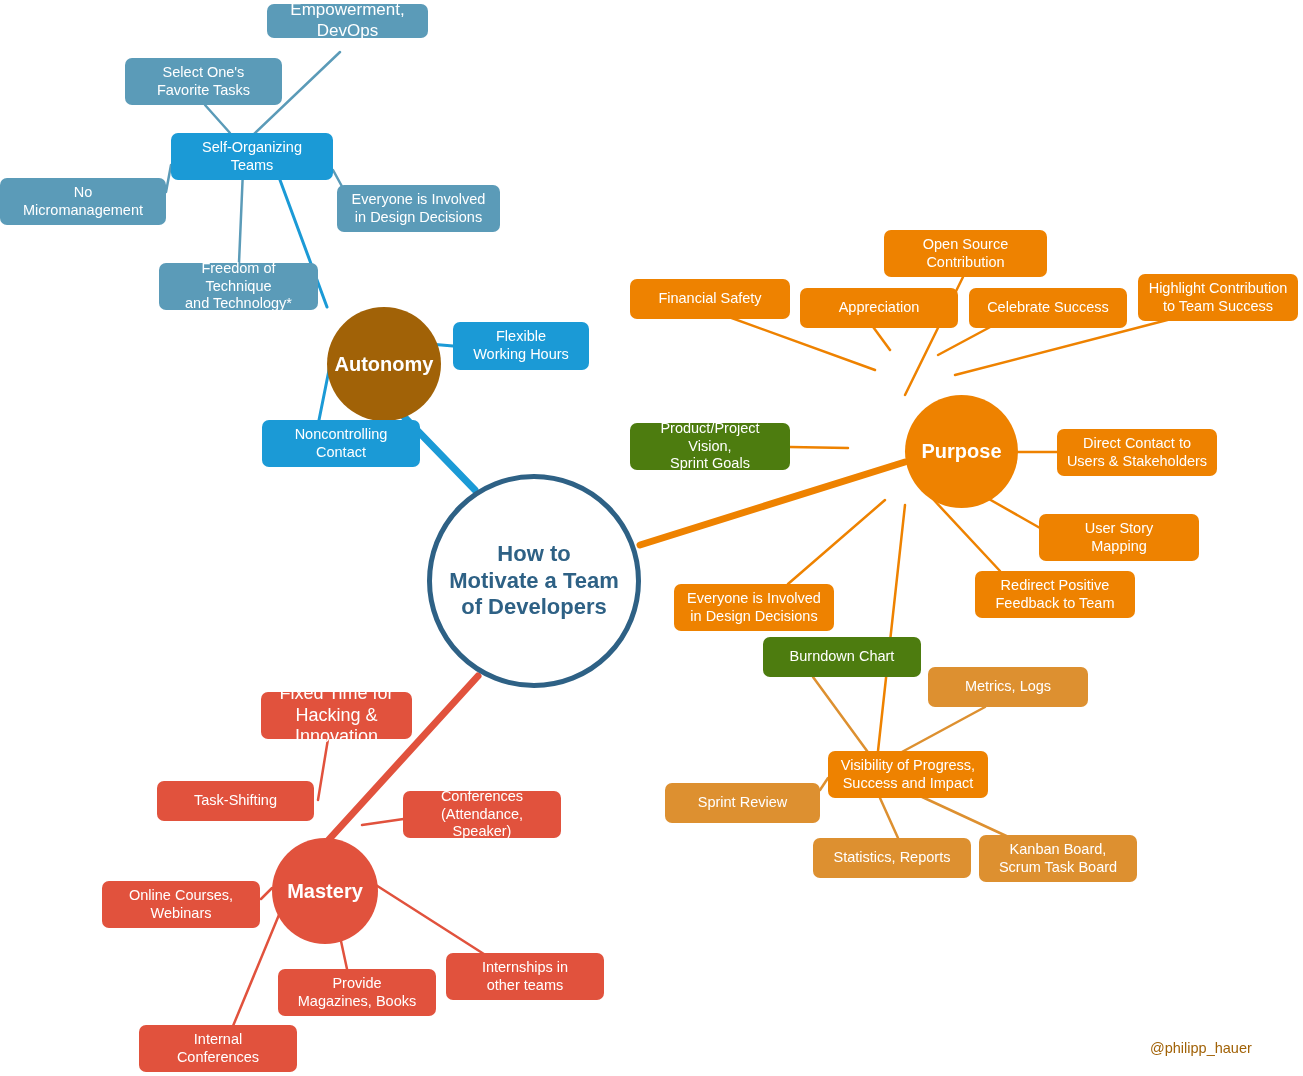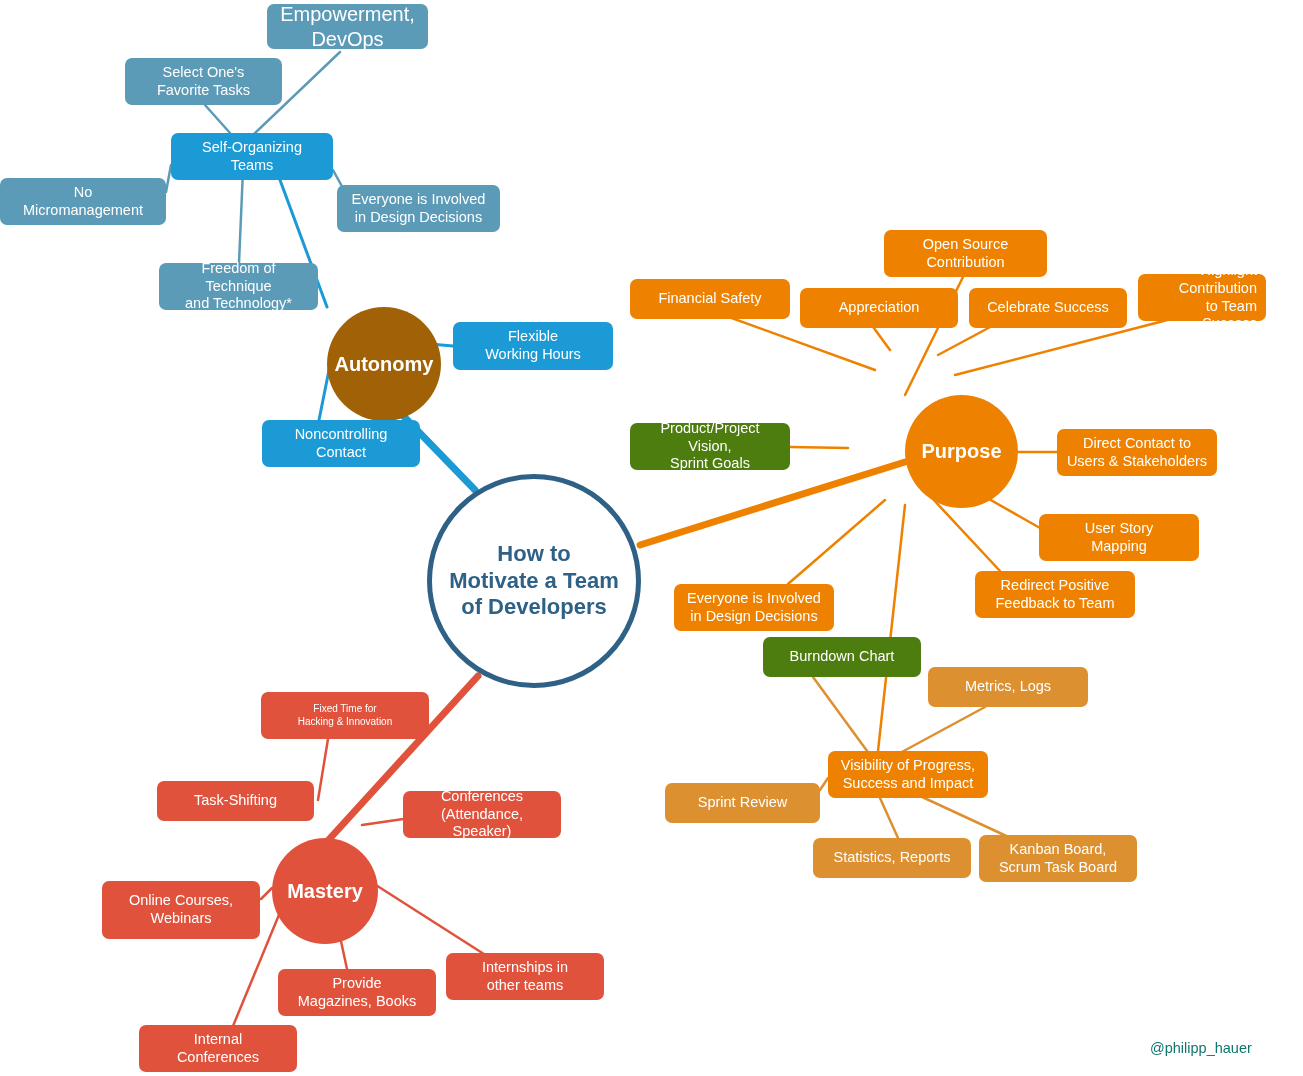--- a/index.html
+++ b/index.html
@@ -48,21 +48,21 @@
     white-space: pre-line;
   }
   .center-circle {
     background: #ffffff;
     border: 5px solid #2e6185;
     color: #2e6185;
     font-weight: bold;
   }
   #signature {
     position: absolute;
-    color: #0f766e;
+    color: #a16207;
     font-size: 14.5px;
     white-space: nowrap;
   }
 </style>
 </head>
 <body>
 
 <div id="canvas">
   <svg id="edges" viewBox="0 0 1303 1076">
       <line x1="475" y1="490" x2="383" y2="395" stroke="#1b9ad6" stroke-width="7" stroke-linecap="round"></line>
@@ -97,67 +97,67 @@
       <line x1="362" y1="825" x2="452" y2="812" stroke="#e1523d" stroke-width="2.5" stroke-linecap="round"></line>
       <line x1="272" y1="888" x2="261" y2="899" stroke="#e1523d" stroke-width="2.5" stroke-linecap="round"></line>
       <line x1="368" y1="880" x2="487" y2="956" stroke="#e1523d" stroke-width="2.5" stroke-linecap="round"></line>
       <line x1="330" y1="890" x2="347" y2="969" stroke="#e1523d" stroke-width="2.5" stroke-linecap="round"></line>
       <line x1="288" y1="893" x2="233" y2="1026" stroke="#e1523d" stroke-width="2.5" stroke-linecap="round"></line>
     </svg>
   <div id="nodes-layer">
       <div class="circle" style="left: 327px; top: 307px; width: 114px; height: 114px; background: #a16207; font-size: 20px;">Autonomy</div>
       <div class="node" style="left: 171px; top: 133px; width: 162px; height: 47px; background: rgb(27, 154, 214); font-size: 14.5px;">Self-Organizing
 Teams</div>
-      <div class="node" style="left: 453px; top: 322px; width: 160px; height: 48px; background: rgb(27, 154, 214); font-size: 14.5px;">Flexible
+      <div class="node" style="left: 453px; top: 322px; width: 136px; height: 48px; background: rgb(27, 154, 214); font-size: 14.5px;">Flexible
 Working Hours</div>
       <div class="node" style="left: 262px; top: 420px; width: 158px; height: 47px; background: rgb(27, 154, 214); font-size: 14.5px;">Noncontrolling
 Contact</div>
-      <div class="node" style="left: 267px; top: 4px; width: 161px; height: 45px; background: rgb(91, 155, 184); font-size: 20px;">Empowerment,
+      <div class="node" style="left: 267px; top: 4px; width: 161px; height: 34px; background: rgb(91, 155, 184); font-size: 17px;">Empowerment,
 DevOps</div>
       <div class="node" style="left: 125px; top: 58px; width: 157px; height: 47px; background: rgb(91, 155, 184); font-size: 14.5px;">Select One's
 Favorite Tasks</div>
       <div class="node" style="left: 0px; top: 178px; width: 166px; height: 47px; background: rgb(91, 155, 184); font-size: 14.5px;">No
 Micromanagement</div>
       <div class="node" style="left: 337px; top: 185px; width: 163px; height: 47px; background: rgb(91, 155, 184); font-size: 14.5px;">Everyone is Involved
 in Design Decisions</div>
       <div class="node" style="left: 159px; top: 263px; width: 159px; height: 47px; background: rgb(91, 155, 184); font-size: 14.5px;">Freedom of Technique
 and Technology*</div>
       <div class="circle" style="left: 905px; top: 395px; width: 113px; height: 113px; background: rgb(238, 130, 0); font-size: 20px;">Purpose</div>
       <div class="node" style="left: 884px; top: 230px; width: 163px; height: 47px; background: rgb(238, 130, 0); font-size: 14.5px;">Open Source
 Contribution</div>
       <div class="node" style="left: 630px; top: 279px; width: 160px; height: 40px; background: rgb(238, 130, 0); font-size: 14.5px;">Financial Safety</div>
       <div class="node" style="left: 800px; top: 288px; width: 158px; height: 40px; background: rgb(238, 130, 0); font-size: 14.5px;">Appreciation</div>
       <div class="node" style="left: 969px; top: 288px; width: 158px; height: 40px; background: rgb(238, 130, 0); font-size: 14.5px;">Celebrate Success</div>
-      <div class="node" style="left: 1138px; top: 274px; width: 128px; height: 47px; background: rgb(238, 130, 0); font-size: 14.5px; text-align: right;">Highlight Contribution
+      <div class="node" style="left: 1138px; top: 274px; width: 160px; height: 47px; background: rgb(238, 130, 0); font-size: 14.5px;">Highlight Contribution
 to Team Success</div>
       <div class="node" style="left: 630px; top: 423px; width: 160px; height: 47px; background: #4d7c0f; font-size: 14.5px;">Product/Project Vision,
 Sprint Goals</div>
       <div class="node" style="left: 1057px; top: 429px; width: 160px; height: 47px; background: rgb(238, 130, 0); font-size: 14.5px;">Direct Contact to
 Users &amp; Stakeholders</div>
       <div class="node" style="left: 1039px; top: 514px; width: 160px; height: 47px; background: rgb(238, 130, 0); font-size: 14.5px;">User Story
 Mapping</div>
       <div class="node" style="left: 975px; top: 571px; width: 160px; height: 47px; background: rgb(238, 130, 0); font-size: 14.5px;">Redirect Positive
 Feedback to Team</div>
       <div class="node" style="left: 674px; top: 584px; width: 160px; height: 47px; background: rgb(238, 130, 0); font-size: 14.5px;">Everyone is Involved
 in Design Decisions</div>
       <div class="node" style="left: 828px; top: 751px; width: 160px; height: 47px; background: rgb(238, 130, 0); font-size: 14.5px;">Visibility of Progress,
 Success and Impact</div>
       <div class="node" style="left: 763px; top: 637px; width: 158px; height: 40px; background: #4d7c0f; font-size: 14.5px;">Burndown Chart</div>
       <div class="node" style="left: 928px; top: 667px; width: 160px; height: 40px; background: rgb(221, 144, 48); font-size: 14.5px;">Metrics, Logs</div>
       <div class="node" style="left: 665px; top: 783px; width: 155px; height: 40px; background: rgb(221, 144, 48); font-size: 14.5px;">Sprint Review</div>
       <div class="node" style="left: 813px; top: 838px; width: 158px; height: 40px; background: rgb(221, 144, 48); font-size: 14.5px;">Statistics, Reports</div>
       <div class="node" style="left: 979px; top: 835px; width: 158px; height: 47px; background: rgb(221, 144, 48); font-size: 14.5px;">Kanban Board,
 Scrum Task Board</div>
       <div class="circle" style="left: 272px; top: 838px; width: 106px; height: 106px; background: rgb(225, 82, 61); font-size: 20px;">Mastery</div>
-      <div class="node" style="left: 261px; top: 692px; width: 168px; height: 47px; background: rgb(225, 82, 61); font-size: 10px;">Fixed Time for
+      <div class="node" style="left: 261px; top: 692px; width: 151px; height: 47px; background: rgb(225, 82, 61); font-size: 18px;">Fixed Time for
 Hacking &amp; Innovation</div>
       <div class="node" style="left: 157px; top: 781px; width: 157px; height: 40px; background: rgb(225, 82, 61); font-size: 14.5px;">Task-Shifting</div>
       <div class="node" style="left: 403px; top: 791px; width: 158px; height: 47px; background: rgb(225, 82, 61); font-size: 14.5px;">Conferences
 (Attendance, Speaker)</div>
-      <div class="node" style="left: 102px; top: 881px; width: 158px; height: 58px; background: rgb(225, 82, 61); font-size: 14.5px;">Online Courses,
+      <div class="node" style="left: 102px; top: 881px; width: 158px; height: 47px; background: rgb(225, 82, 61); font-size: 14.5px;">Online Courses,
 Webinars</div>
       <div class="node" style="left: 446px; top: 953px; width: 158px; height: 47px; background: rgb(225, 82, 61); font-size: 14.5px;">Internships in
 other teams</div>
       <div class="node" style="left: 278px; top: 969px; width: 158px; height: 47px; background: rgb(225, 82, 61); font-size: 14.5px;">Provide
 Magazines, Books</div>
       <div class="node" style="left: 139px; top: 1025px; width: 158px; height: 47px; background: rgb(225, 82, 61); font-size: 14.5px;">Internal
 Conferences</div>
       <div class="circle center-circle" style="left: 427px; top: 474px; width: 214px; height: 214px; font-size: 22px;">How to
 Motivate a Team
 of Developers</div>

